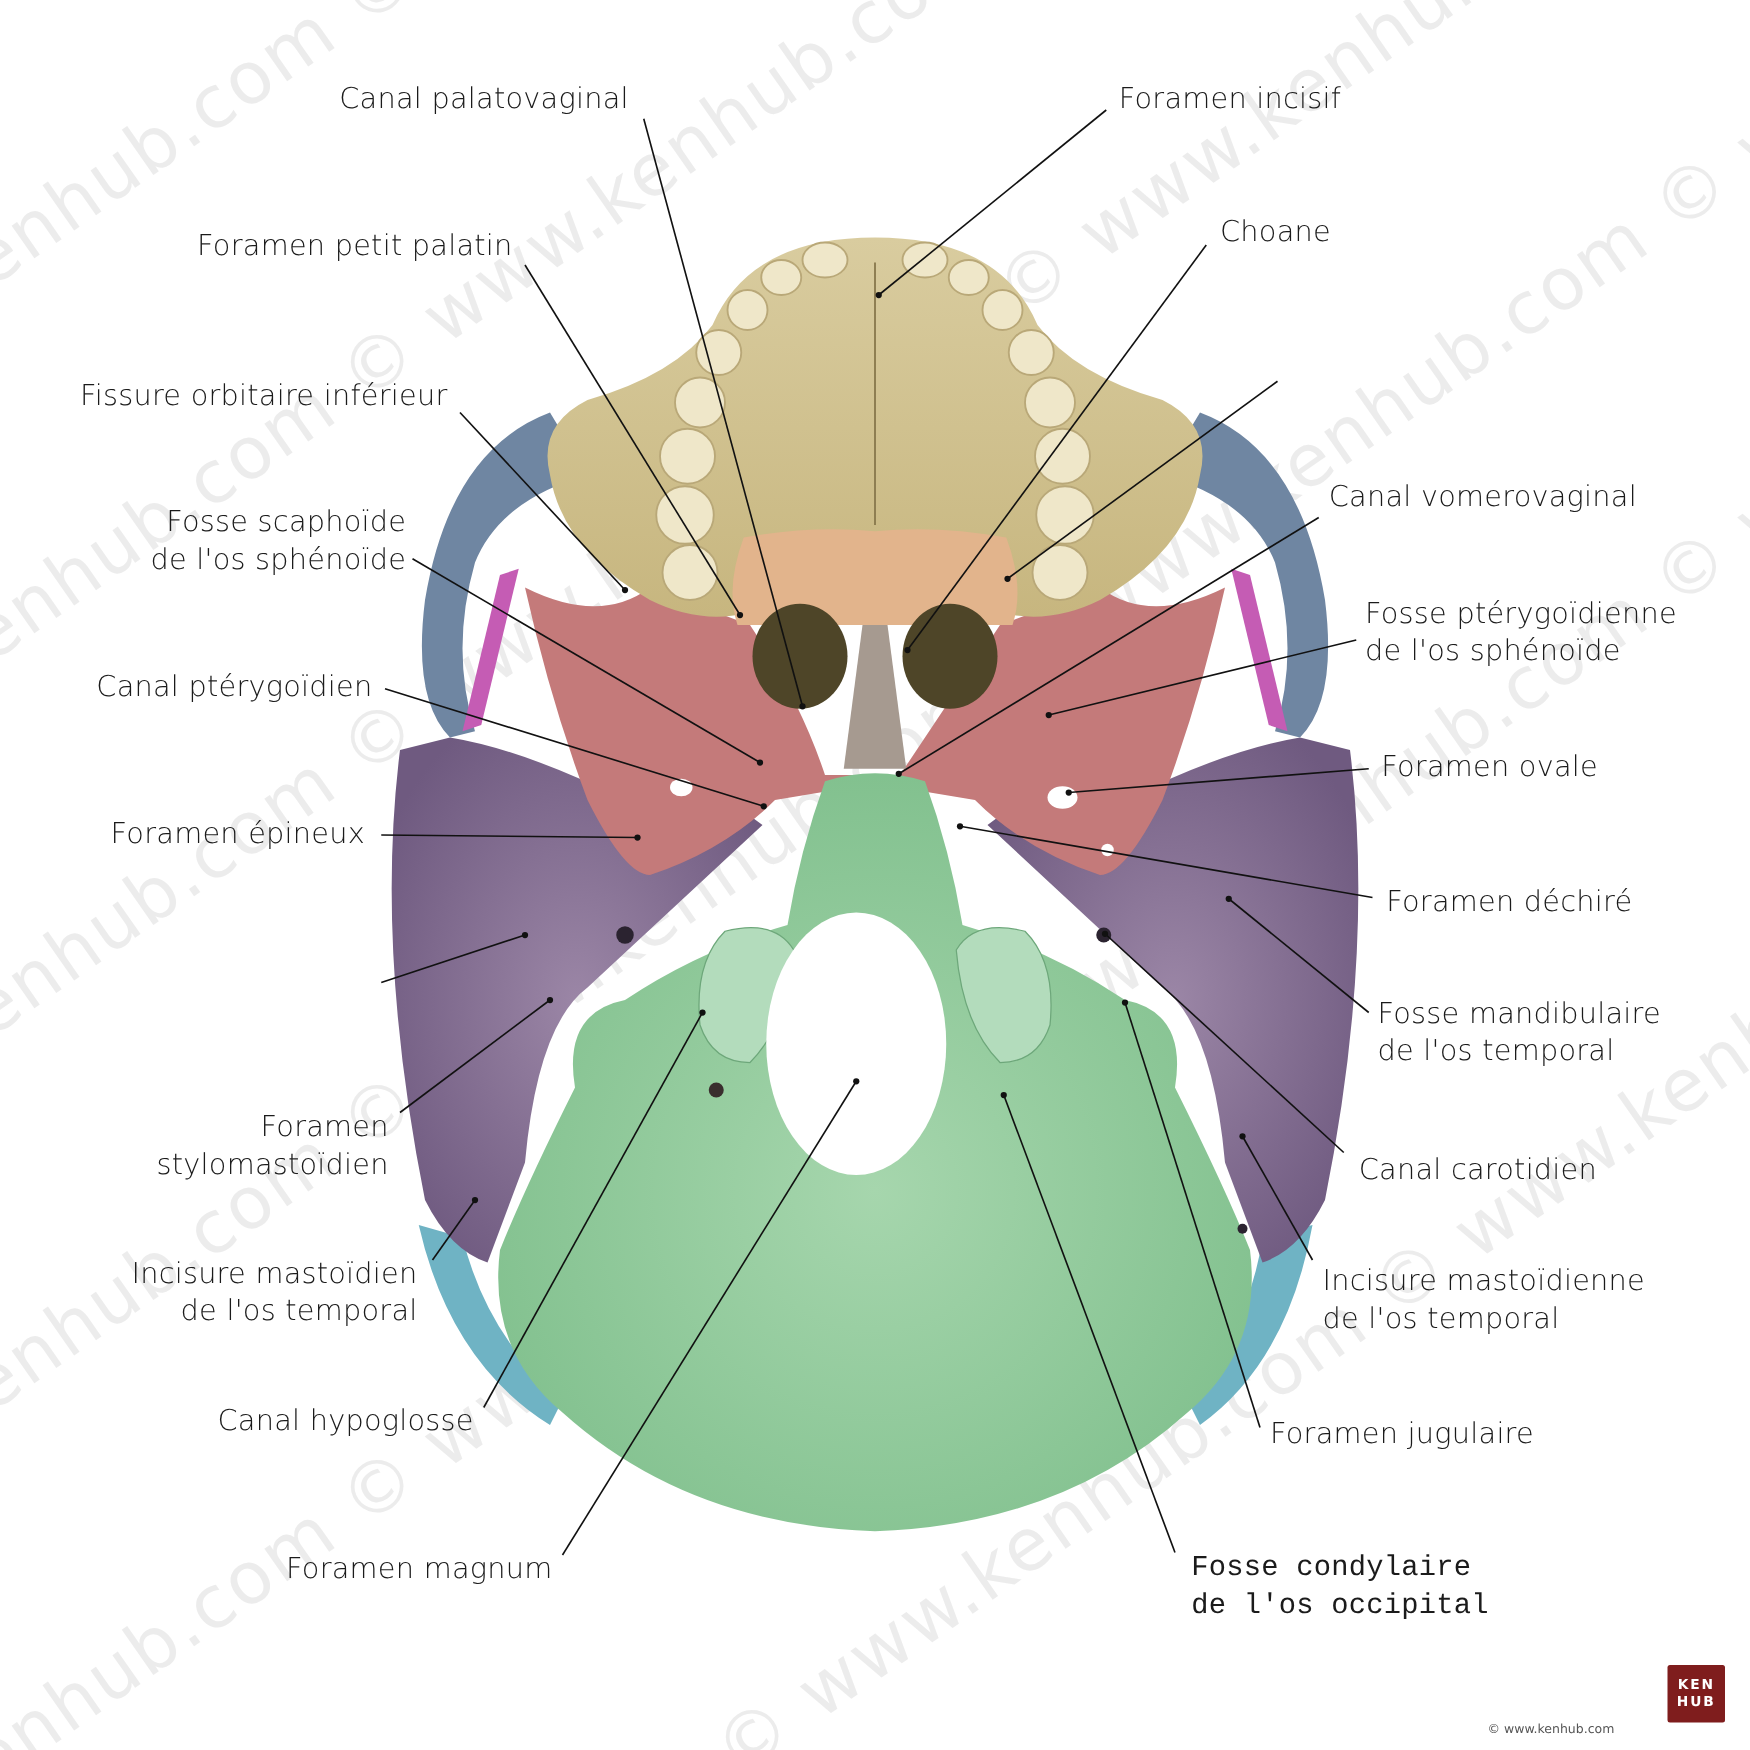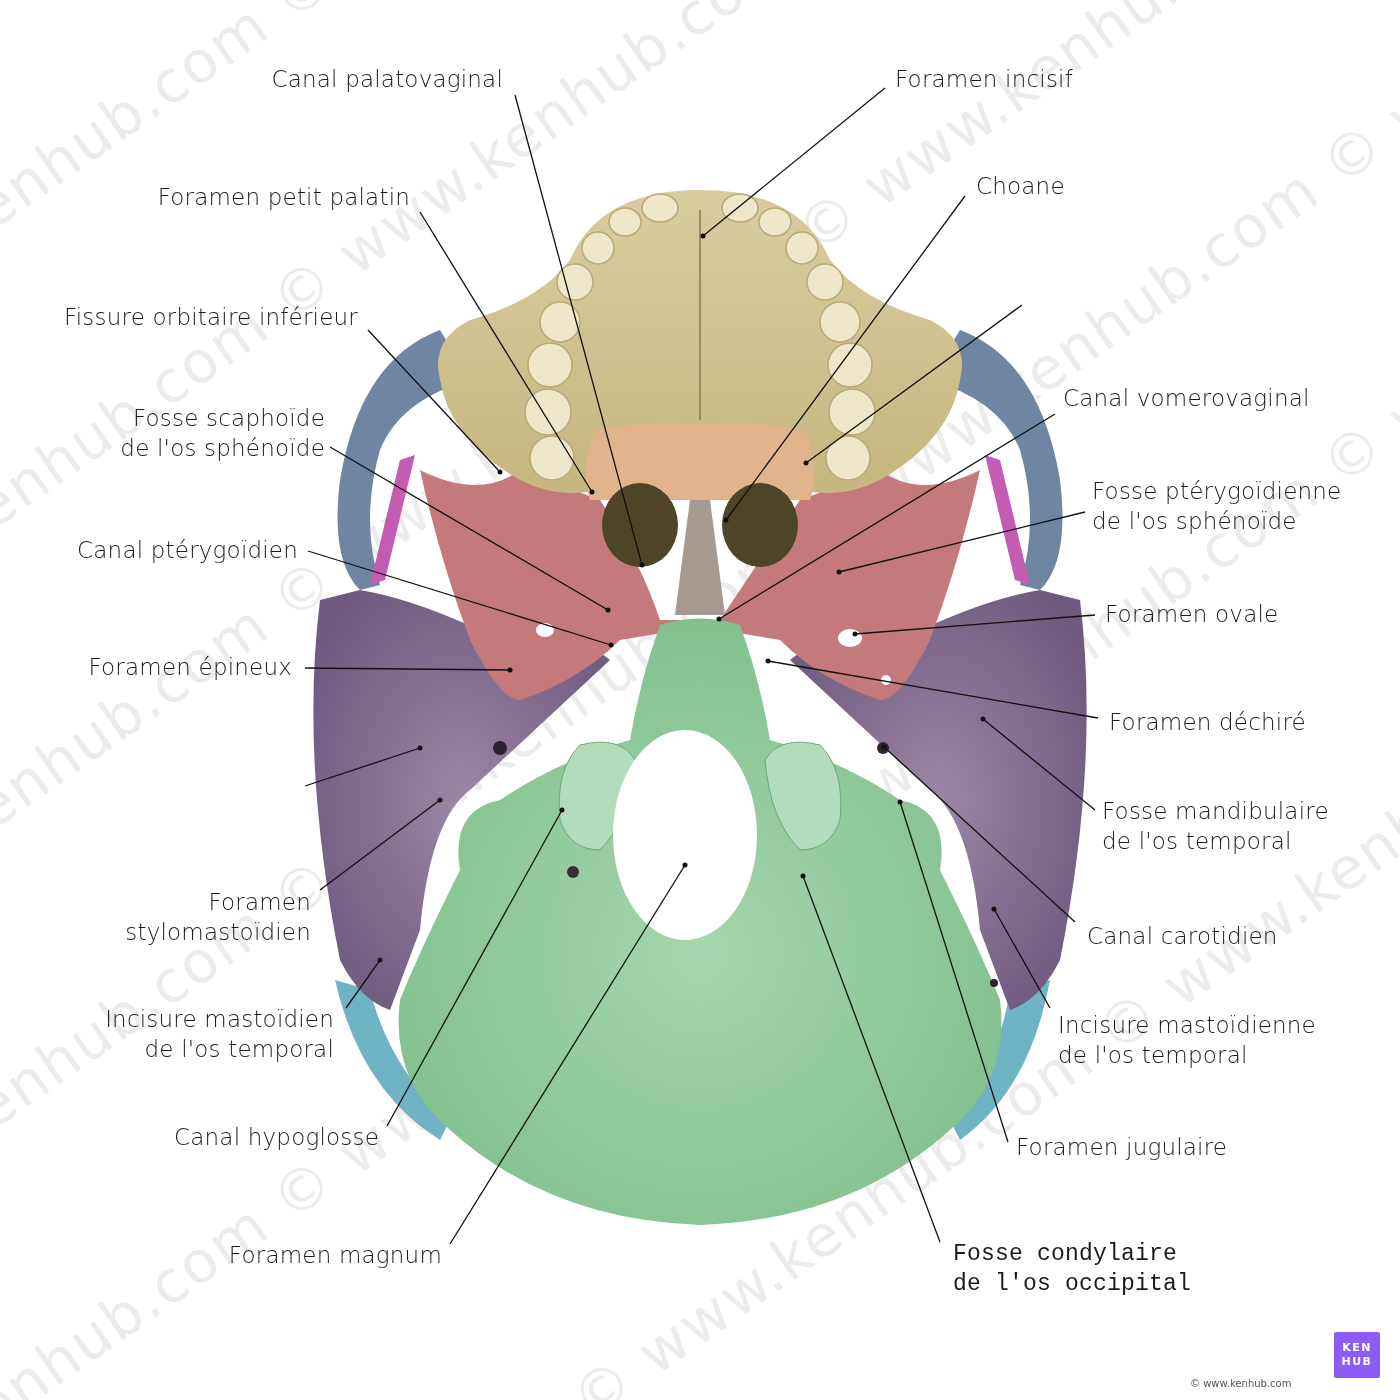--- a/index.html
+++ b/index.html
@@ -4,21 +4,21 @@
   <style>
     html, body { margin: 0; padding: 0; background: #ffffff; }
     body { width: 1400px; height: 1400px; position: relative; overflow: hidden; font-family: "DejaVu Sans", "Liberation Sans", sans-serif; }
     #stage { position: absolute; left: 0; top: 0; width: 1400px; height: 1400px; }
     .watermark { position: absolute; left: -200px; top: -200px; width: 1800px; height: 1800px; pointer-events: none; overflow: hidden; }
     .wm-line { position: absolute; white-space: nowrap; color: rgba(200,200,200,0.35); font-size: 58px; transform: rotate(-35deg); transform-origin: 0 0; letter-spacing: 2px; font-family: "DejaVu Sans", sans-serif; }
     .label { position: absolute; font-size: 23px; line-height: 30px; color: #1b1b1b; white-space: nowrap; font-family: "DejaVu Sans", "Liberation Sans", sans-serif; font-weight: 300; letter-spacing: 0.2px; }
     .label .line { display: block; }
     .label.right-align { text-align: right; }
     .label.left-align { text-align: left; }
-    .logo { position: absolute; left: 1334px; top: 1332px; width: 46px; height: 46px; background: #8b5cf6; color: #fff; font-family: "DejaVu Sans", sans-serif; font-size: 11px; font-weight: bold; letter-spacing: 1.5px; display: flex; flex-direction: column; align-items: center; justify-content: center; line-height: 14px; border-radius: 2px; }
+    .logo { position: absolute; left: 1334px; top: 1332px; width: 46px; height: 46px; background: #7f1d1d; color: #fff; font-family: "DejaVu Sans", sans-serif; font-size: 11px; font-weight: bold; letter-spacing: 1.5px; display: flex; flex-direction: column; align-items: center; justify-content: center; line-height: 14px; border-radius: 2px; }
     .copyright { position: absolute; left: 1190px; top: 1378px; font-size: 10px; color: #555; font-family: "DejaVu Sans", sans-serif; white-space: nowrap; }
   </style>
 </head>
 <body>
 
 <div id="stage">
 
   <div class="watermark">
     <div class="wm-line" style="left:0px;top:500px;">www.kenhub.com © www.kenhub.com © www.kenhub.com © www.kenhub.com ©</div>
     <div class="wm-line" style="left:0px;top:800px;">www.kenhub.com © www.kenhub.com © www.kenhub.com © www.kenhub.com ©</div>

